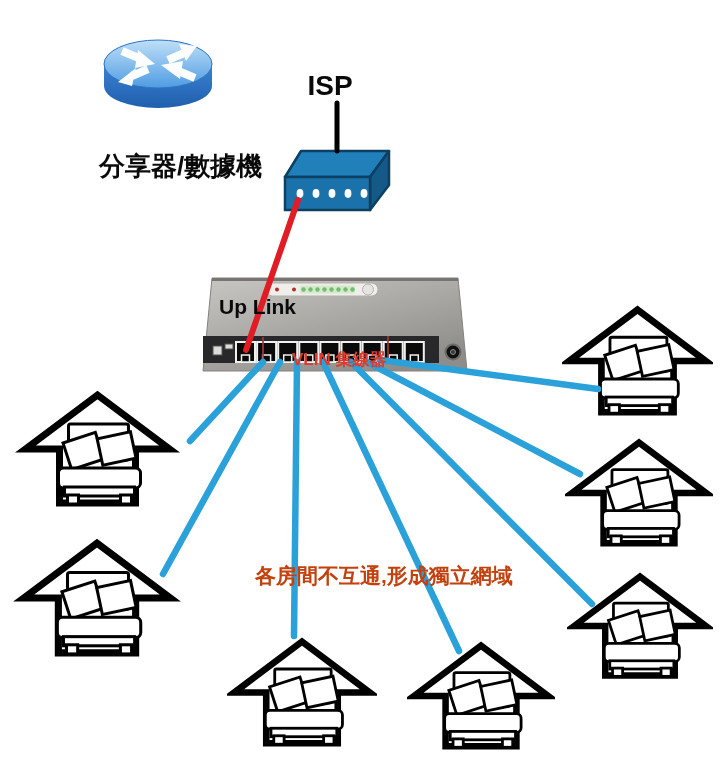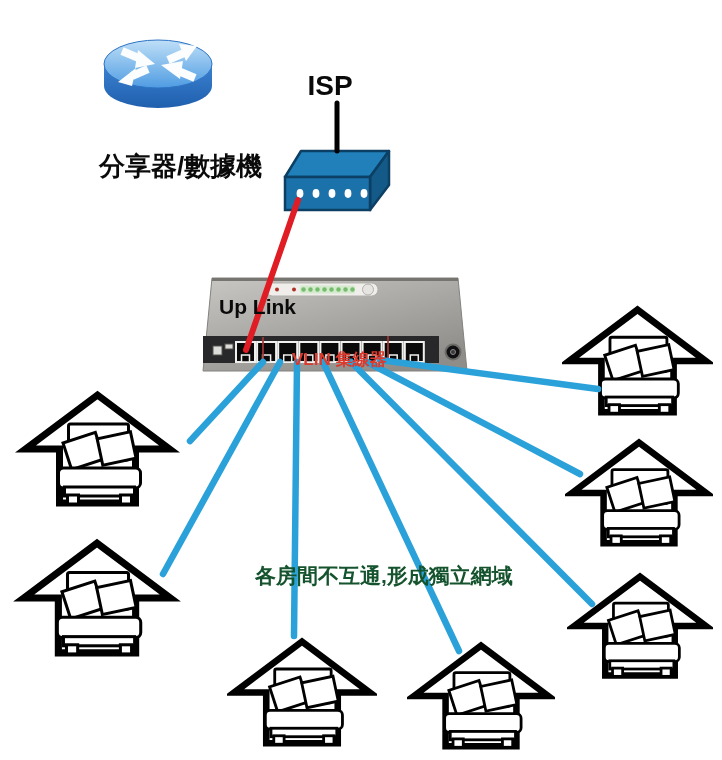--- a/index.html
+++ b/index.html
@@ -150,14 +150,14 @@
         <line x1="351" y1="362" x2="592" y2="604" stroke="#2ba1da" stroke-width="6.5" stroke-linecap="round"></line>
         <line x1="367" y1="362" x2="580" y2="474" stroke="#2ba1da" stroke-width="6.5" stroke-linecap="round"></line>
         <line x1="380" y1="360" x2="598" y2="389" stroke="#2ba1da" stroke-width="6.5" stroke-linecap="round"></line>
       </g>
   </svg>
 
   <div class="lbl" id="isp-abbr">ISP</div>
   <div class="lbl" id="modem-label">分享器/數據機</div>
   <div class="lbl" id="uplink-label">Up Link</div>
   <div class="lbl" id="hub-label" style="color: rgb(221, 58, 46);">VLIN 集線器</div>
-  <div class="lbl" id="note-label" style="color: #14532d;">各房間不互通,形成獨立網域</div>
+  <div class="lbl" id="note-label" style="color: #c2410c;">各房間不互通,形成獨立網域</div>
 </div>
 
 </body></html>

